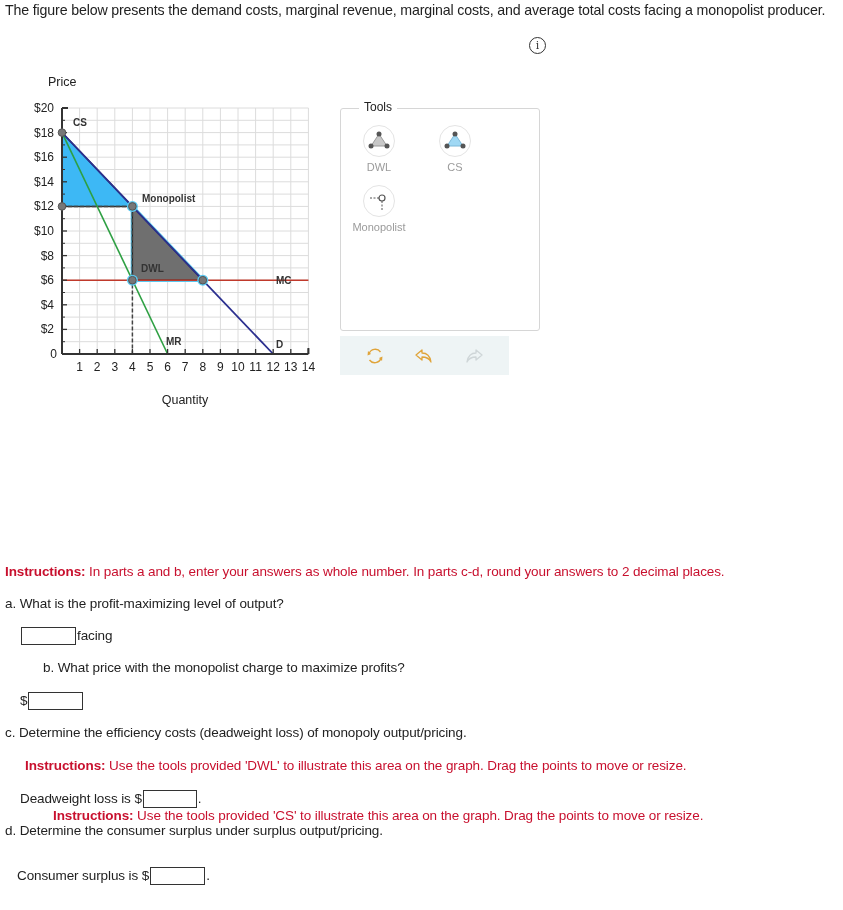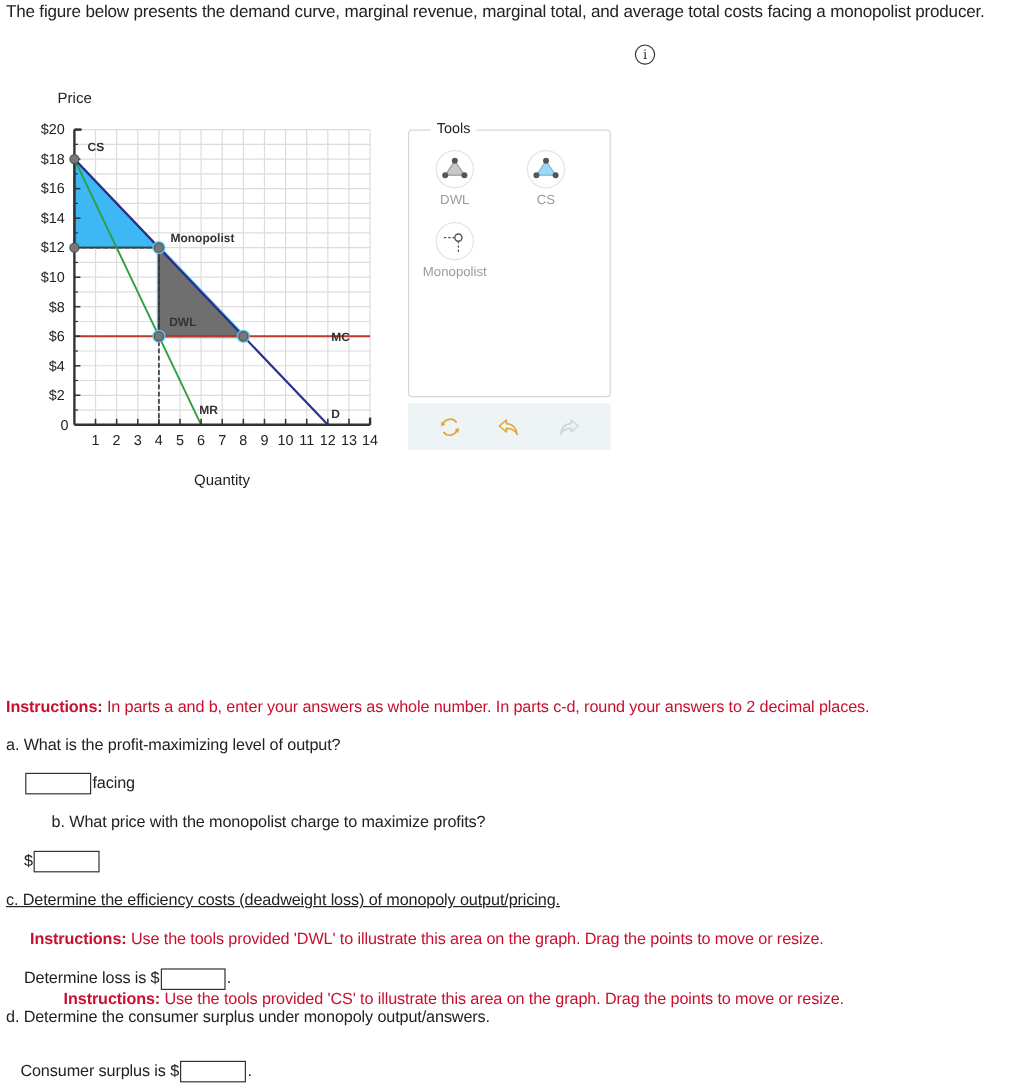--- a/index.html
+++ b/index.html
@@ -19,21 +19,21 @@
       display: flex; align-items: center; justify-content: center;
       font-family: "DejaVu Serif", serif; font-size: 11px; color: #333; cursor: pointer;
     }
     .graph-wrap { position: absolute; left: 0; top: 65px; width: 330px; height: 350px; }
     .graph-wrap svg { position: absolute; left: 0; top: 0; }
     .axis-title { font-size: 12.5px; fill: #222; font-family: "Liberation Sans", sans-serif; }
     .tick-label { font-size: 12px; fill: #222; font-family: "Liberation Sans", sans-serif; }
     .curve-label { font-size: 10px; font-weight: bold; fill: #333; font-family: "Liberation Sans", sans-serif; }
 
     .tools-panel {
-      position: absolute; left: 340px; top: 108px; width: 169px; height: 223px;
+      position: absolute; left: 340px; top: 108px; width: 200px; height: 223px;
       border: 1px solid #d6d6d6; border-radius: 3px; background: #fff;
     }
     .tools-legend {
       position: absolute; left: 18px; top: -9px; background: #fff; padding: 0 5px;
       font-size: 12px; color: #222;
     }
     .tool {
       position: absolute; width: 80px; display: flex; flex-direction: column; align-items: center;
       cursor: pointer;
     }
@@ -43,36 +43,36 @@
     }
     .tool-label { margin-top: 4px; font-size: 11px; color: #9b9b9b; white-space: nowrap; }
 
     .action-bar {
       position: absolute; left: 340px; top: 336px; width: 169px; height: 39px;
       background: #eef4f5; display: flex; align-items: center; justify-content: space-around;
       padding: 0 10px;
     }
     .action-btn { width: 24px; height: 24px; display: flex; align-items: center; justify-content: center; cursor: pointer; }
 
-    .q { position: absolute; left: 5px; font-size: 13.5px; color: #222; white-space: nowrap; letter-spacing: -0.1px; margin-top: 17px; }
+    .q { position: absolute; left: 5px; font-size: 13.5px; color: #222; white-space: nowrap; letter-spacing: -0.1px; }
     .instr { color: #c8102e; }
     .instr b { font-weight: bold; }
     .answer-box {
       display: inline-block; vertical-align: middle; height: 18px; border: 1px solid #333;
       background: #fff; margin: 0 1px;
     }
     .answer-box input {
       width: 100%; height: 100%; border: none; outline: none; background: transparent; padding: 0 3px;
       font-family: "Liberation Sans", sans-serif; font-size: 13px;
     }
   </style>
 </head>
 <body>
 
-<div class="intro">The figure below presents the demand curve, marginal revenue, marginal total, and average total costs facing a monopolist producer.</div>
+<div class="intro">The figure below presents the demand costs, marginal revenue, marginal costs, and average total costs facing a monopolist producer.</div>
 <div class="info-icon">i</div>
 
 <div class="graph-wrap">
   <svg id="chart" width="330" height="350" viewBox="0 65 330 350">
       <line x1="79.6" y1="108" x2="79.6" y2="354" stroke="#dcdcdc" stroke-width="1"></line>
       <line x1="97.2" y1="108" x2="97.2" y2="354" stroke="#dcdcdc" stroke-width="1"></line>
       <line x1="114.80000000000001" y1="108" x2="114.80000000000001" y2="354" stroke="#dcdcdc" stroke-width="1"></line>
       <line x1="132.4" y1="108" x2="132.4" y2="354" stroke="#dcdcdc" stroke-width="1"></line>
       <line x1="150" y1="108" x2="150" y2="354" stroke="#dcdcdc" stroke-width="1"></line>
       <line x1="167.60000000000002" y1="108" x2="167.60000000000002" y2="354" stroke="#dcdcdc" stroke-width="1"></line>
@@ -259,23 +259,23 @@
 <div class="q" style="top:596px;text-align:center;">a. What is the profit-maximizing level of output?</div>
 <div class="q" style="top:627px; left:20px;">
   <span class="answer-box" style="width:55px;"><input type="text" value="" style=""></span><span>facing</span>
 </div>
 
 <div class="q" style="top:660px;padding-left:38px;">b. What price with the monopolist charge to maximize profits?</div>
 <div class="q" style="top:692px; left:20px;">
   <span>$</span><span class="answer-box" style="width:55px;"><input type="text" value="" style=""></span>
 </div>
 
-<div class="q" style="top:725px;text-decoration:underline;">c. Determine the efficiency costs (deadweight loss) of monopoly output/pricing.</div>
+<div class="q" style="top:725px;">c. Determine the efficiency costs (deadweight loss) of monopoly output/pricing.</div>
 <div class="q instr" style="top:758px;padding-left:20px;"><b>Instructions:</b><span> Use the tools provided 'DWL' to illustrate this area on the graph. Drag the points to move or resize.</span></div>
 <div class="q" style="top:790px; left:20px;">
-  <span>Determine loss is $</span><span class="answer-box" style="width:54px;"><input type="text" value="" style=""></span><span>.</span>
-</div>
-
-<div class="q" style="top:823px;">d. Determine the consumer surplus under monopoly output/answers.</div>
+  <span>Deadweight loss is $</span><span class="answer-box" style="width:54px;"><input type="text" value="" style=""></span><span>.</span>
+</div>
+
+<div class="q" style="top:823px;">d. Determine the consumer surplus under surplus output/pricing.</div>
 <div class="q instr" style="top:808px;padding-left:48px;"><b>Instructions:</b><span> Use the tools provided 'CS' to illustrate this area on the graph. Drag the points to move or resize.</span></div>
 <div class="q" style="top:867px; left:17px;">
   <span>Consumer surplus is $</span><span class="answer-box" style="width:55px;"><input type="text" value="" style=""></span><span>.</span>
 </div>
 
 </body></html>

